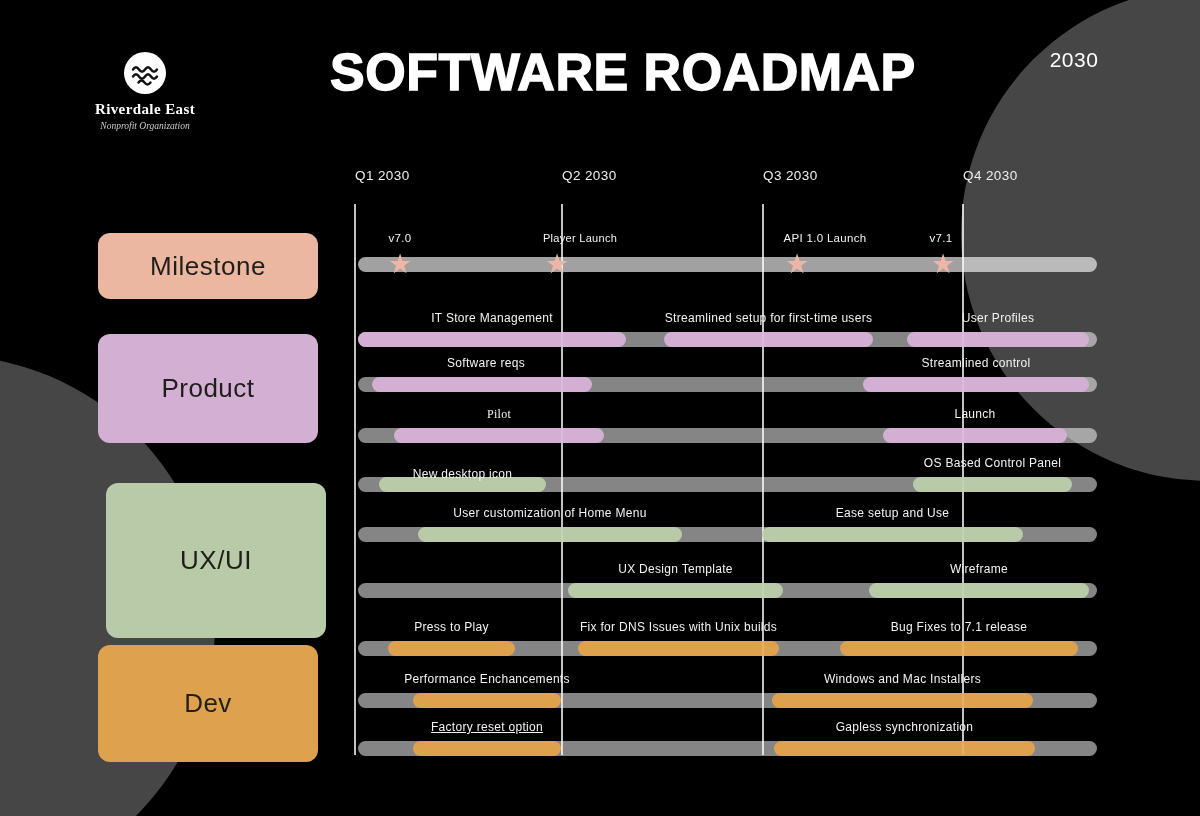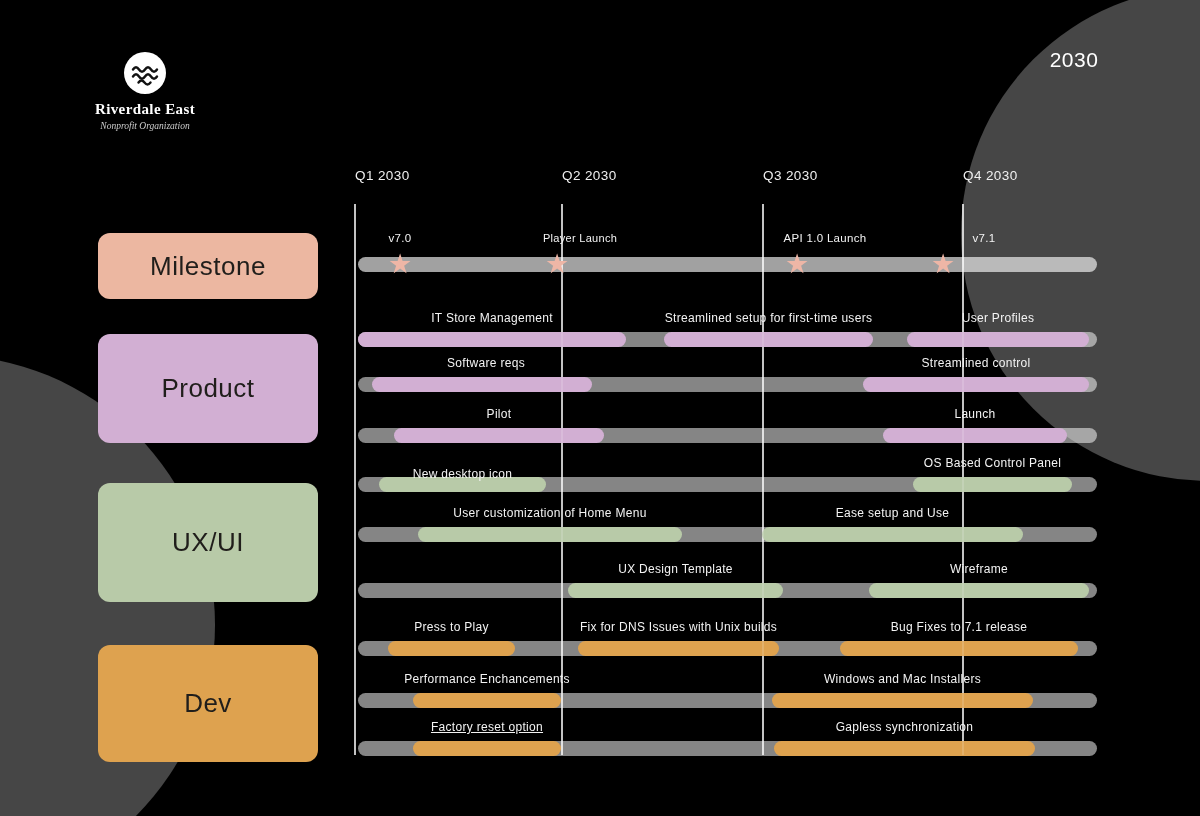--- a/index.html
+++ b/index.html
@@ -52,26 +52,27 @@
       <g stroke="#121212" stroke-width="2.4" fill="none" stroke-linecap="round" stroke-linejoin="round">
         <path d="M9 17.5 q3 -4.5 6 0 t6 0 t6 0 t6 0"></path>
         <path d="M9 24.5 q3 -4.5 6 0 t6 0 t6 0 t6 0"></path>
         <path d="M14.5 30.5 q3 -4 6 0 t6 0"></path>
       </g>
     </svg>
     <div class="logo-name">Riverdale East</div>
     <div class="logo-tagline">Nonprofit Organization</div>
   </div>
 
+  <h1 class="title">SOFTWARE ROADMAP</h1>
   <div class="year">2030</div>
 
   <div id="categories">
       <div class="cat-box" style="top: 233px; height: 66px; background: rgb(236, 183, 161); color: rgb(32, 30, 27);">Milestone</div>
       <div class="cat-box" style="top: 334px; height: 109px; background: rgb(210, 175, 211); color: rgb(32, 30, 27);">Product</div>
-      <div class="cat-box" style="top: 483px; height: 119px; background: rgb(184, 202, 168); color: rgb(32, 30, 27);">UX/UI</div>
+      <div class="cat-box" style="top: 483px; height: 155px; background: rgb(184, 202, 168); color: rgb(32, 30, 27); margin-left: 8px;">UX/UI</div>
       <div class="cat-box" style="top: 645px; height: 117px; background: rgb(222, 162, 79); color: rgb(32, 30, 27);">Dev</div>
     </div>
   <div id="chart">
       <div class="grid-under" style="left: 354px; top: 204px; height: 551px; background: rgba(255, 255, 255, 0.72);"></div>
       <div class="grid-over" style="left: 354px; top: 204px; height: 551px; background: rgba(255, 255, 255, 0.16);"></div>
       <div class="q-label" style="left: 355px; top: 168px;">Q1 2030</div>
       <div class="grid-under" style="left: 561px; top: 204px; height: 551px; background: rgba(255, 255, 255, 0.72);"></div>
       <div class="grid-over" style="left: 561px; top: 204px; height: 551px; background: rgba(255, 255, 255, 0.16);"></div>
       <div class="q-label" style="left: 562px; top: 168px;">Q2 2030</div>
       <div class="grid-under" style="left: 762px; top: 204px; height: 551px; background: rgba(255, 255, 255, 0.72);"></div>
@@ -81,40 +82,40 @@
       <div class="grid-over" style="left: 962px; top: 204px; height: 551px; background: rgba(255, 255, 255, 0.16);"></div>
       <div class="q-label" style="left: 963px; top: 168px;">Q4 2030</div>
       <div class="track" style="left: 358px; top: 257px; width: 739px; background: rgba(255, 255, 255, 0.63);"></div>
       <div class="star" style="left: 400px; top: 264.5px; color: rgb(238, 182, 166);">★</div>
       <div class="bar-label" style="left: 400px; top: 232px; font-size: 11.5px;">v7.0</div>
       <div class="star" style="left: 557px; top: 264.5px; color: rgb(238, 182, 166);">★</div>
       <div class="bar-label" style="left: 580px; top: 232px; font-size: 11px;">Player Launch</div>
       <div class="star" style="left: 797px; top: 264.5px; color: rgb(238, 182, 166);">★</div>
       <div class="bar-label" style="left: 825px; top: 232px; font-size: 11.5px;">API 1.0 Launch</div>
       <div class="star" style="left: 943px; top: 264.5px; color: rgb(238, 182, 166);">★</div>
-      <div class="bar-label" style="left: 984px; top: 232px; font-size: 11.5px;">v7.1</div>
+      <div class="bar-label" style="left: 941px; top: 232px; font-size: 11.5px;">v7.1</div>
       <div class="track" style="left: 358px; top: 332px; width: 739px; background: rgba(255, 255, 255, 0.52);">
         <div class="bar" style="left: 0px; width: 268px; background: rgb(210, 175, 211);"></div>
         <div class="bar" style="left: 306px; width: 209px; background: rgb(210, 175, 211);"></div>
         <div class="bar" style="left: 549px; width: 182px; background: rgb(210, 175, 211);"></div>
       </div>
       <div class="bar-label" style="left: 492px; top: 311px;">IT Store Management</div>
       <div class="bar-label" style="left: 768.5px; top: 311px;">Streamlined setup for first-time users</div>
       <div class="bar-label" style="left: 998px; top: 311px;">User Profiles</div>
       <div class="track" style="left: 358px; top: 377px; width: 739px; background: rgba(255, 255, 255, 0.52);">
         <div class="bar" style="left: 14px; width: 220px; background: rgb(210, 175, 211);"></div>
         <div class="bar" style="left: 505px; width: 226px; background: rgb(210, 175, 211);"></div>
       </div>
       <div class="bar-label" style="left: 486px; top: 356px;">Software reqs</div>
       <div class="bar-label" style="left: 976px; top: 356px;">Streamlined control</div>
       <div class="track" style="left: 358px; top: 428px; width: 739px; background: rgba(255, 255, 255, 0.52);">
         <div class="bar" style="left: 36px; width: 210px; background: rgb(210, 175, 211);"></div>
         <div class="bar" style="left: 525px; width: 184px; background: rgb(210, 175, 211);"></div>
       </div>
-      <div class="bar-label" style="left: 499px; top: 407px;">Pilot</div>
+      <div class="bar-label" style="left: 499px; top: 407px; font-family: Liberation Serif, serif;">Pilot</div>
       <div class="bar-label" style="left: 975px; top: 407px;">Launch</div>
       <div class="track" style="left: 358px; top: 477px; width: 739px; background: rgba(255, 255, 255, 0.52);">
         <div class="bar" style="left: 21px; width: 167px; background: rgb(184, 202, 168);"></div>
         <div class="bar" style="left: 555px; width: 159px; background: rgb(184, 202, 168);"></div>
       </div>
       <div class="bar-label" style="left: 462.5px; top: 456px; margin-top: 11px;">New desktop icon</div>
       <div class="bar-label" style="left: 992.5px; top: 456px;">OS Based Control Panel</div>
       <div class="track" style="left: 358px; top: 527px; width: 739px; background: rgba(255, 255, 255, 0.52);">
         <div class="bar" style="left: 60px; width: 264px; background: rgb(184, 202, 168);"></div>
         <div class="bar" style="left: 404px; width: 261px; background: rgb(184, 202, 168);"></div>

